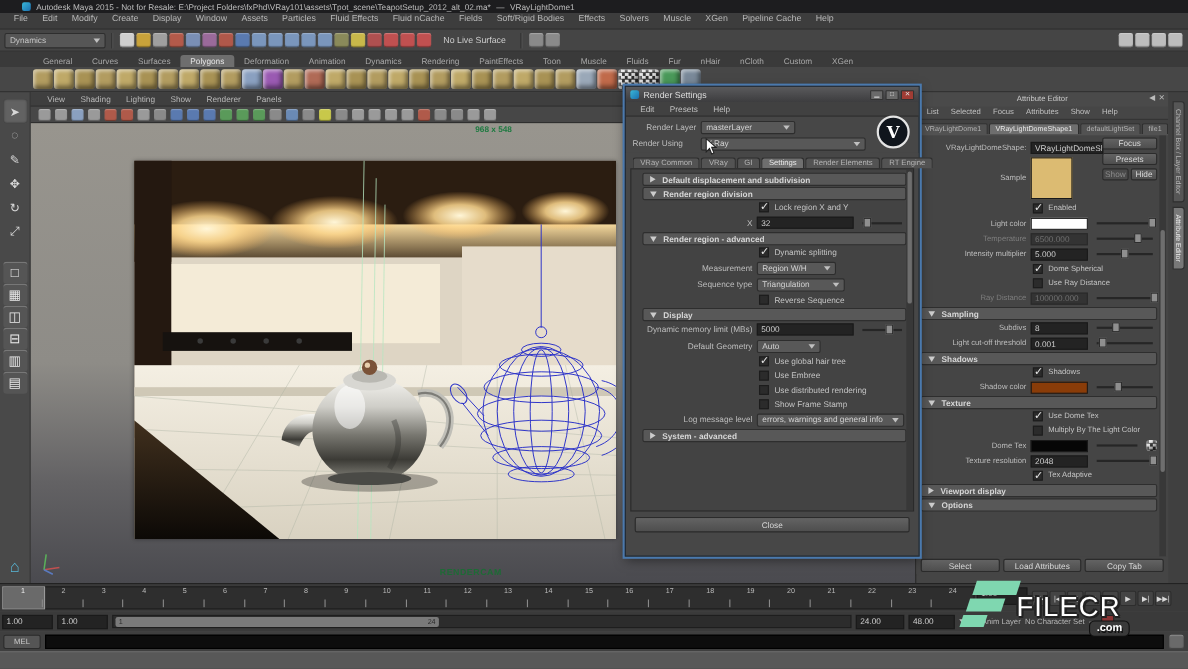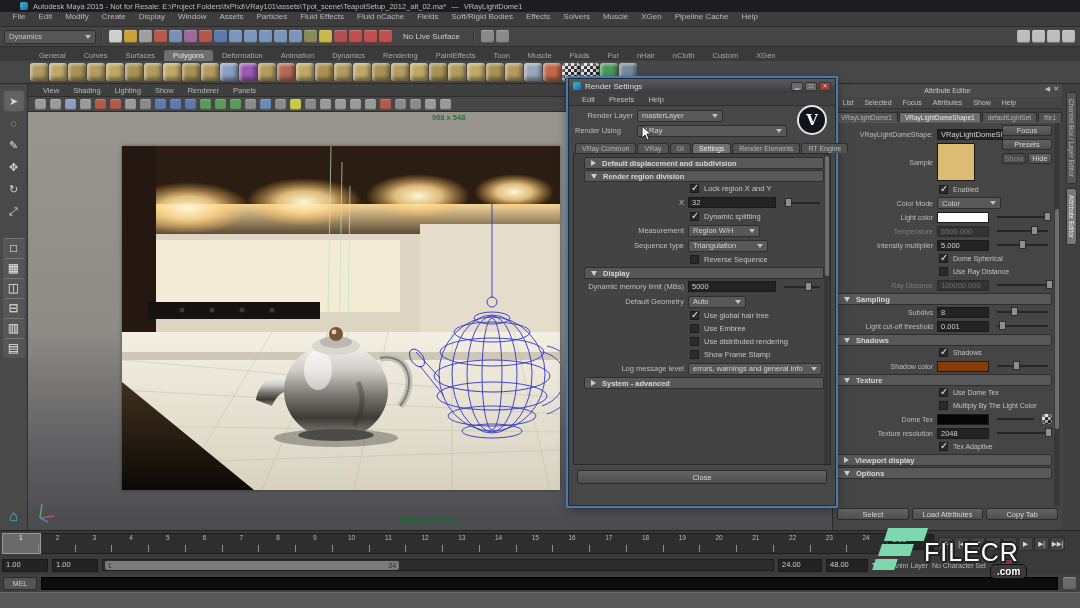--- a/index.html
+++ b/index.html
@@ -529,20 +529,24 @@
         <span class="cb checked"></span>
         <span>Lock region X and Y</span>
       </div>
     <div class="frow">
       <span class="flabel">X</span>
       <span class="tf" style="width:88px">32</span>
       <span class="slider">
           <i style="left:4%"></i>
         </span>
     </div>
+    <div class="sect">
+        <span class="tri open"></span>
+        <span>Render region - advanced</span>
+      </div>
     <div class="cbrow">
         <span class="cb checked"></span>
         <span>Dynamic splitting</span>
       </div>
     <div class="frow">
       <span class="flabel">Measurement</span>
       <span class="dd" style="width:72px">
           <span>Region W/H</span>
           <span class="dd-arrow"></span>
         </span>
@@ -648,27 +652,20 @@
       <span class="tf" style="width:66px;overflow:hidden">VRayLightDomeShape1</span>
     </div>
     <div class="frow" style="height:42px">
       <span class="flabel">Sample</span>
       <span class="swatch" style="width: 38px; height: 38px; background: rgb(220, 187, 114);"></span>
     </div>
     <div class="cbrow">
         <span class="cb checked"></span>
         <span>Enabled</span>
       </div>
-    <div class="frow">
-      <span class="flabel">Color Mode</span>
-      <span class="dd" style="width:64px">
-          <span>Color</span>
-          <span class="dd-arrow"></span>
-        </span>
-    </div>
     <div class="frow">
       <span class="flabel">Light color</span>
       <span class="swatch" style="width: 52px; background: rgb(255, 255, 255);"></span>
       <span class="slider">
           <i style="left:92%"></i>
         </span>
     </div>
     <div class="frow disabled">
       <span class="flabel">Temperature</span>
       <span class="tf" style="width:52px">6500.000</span>

